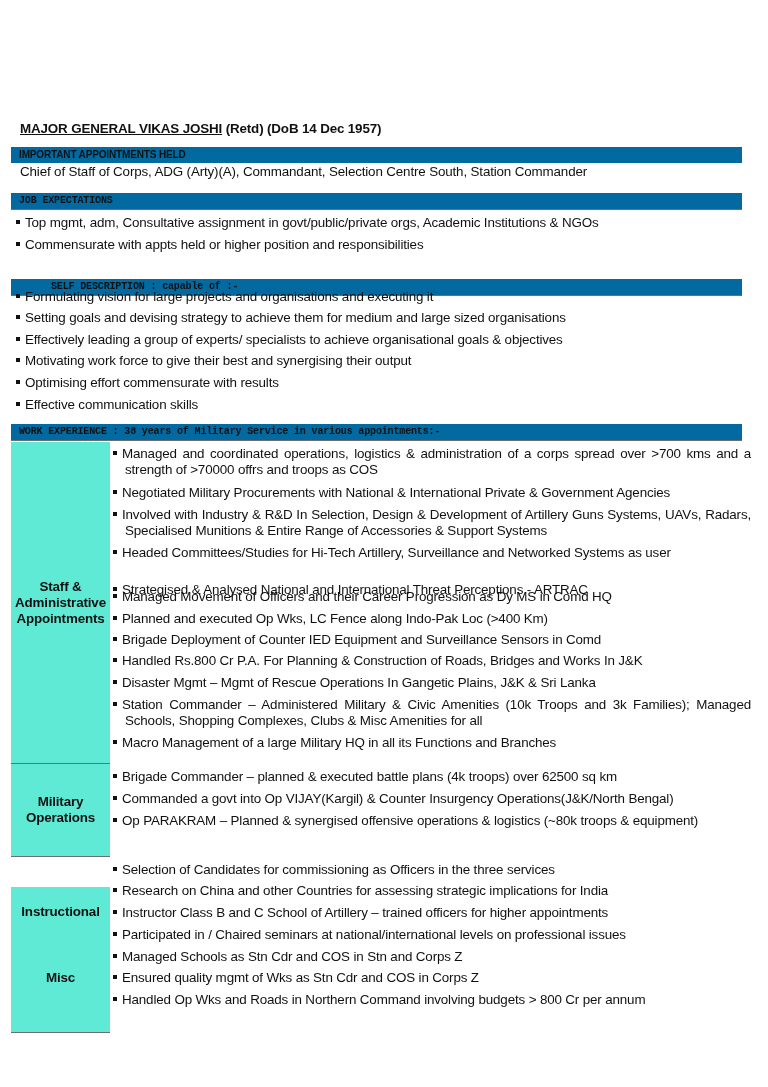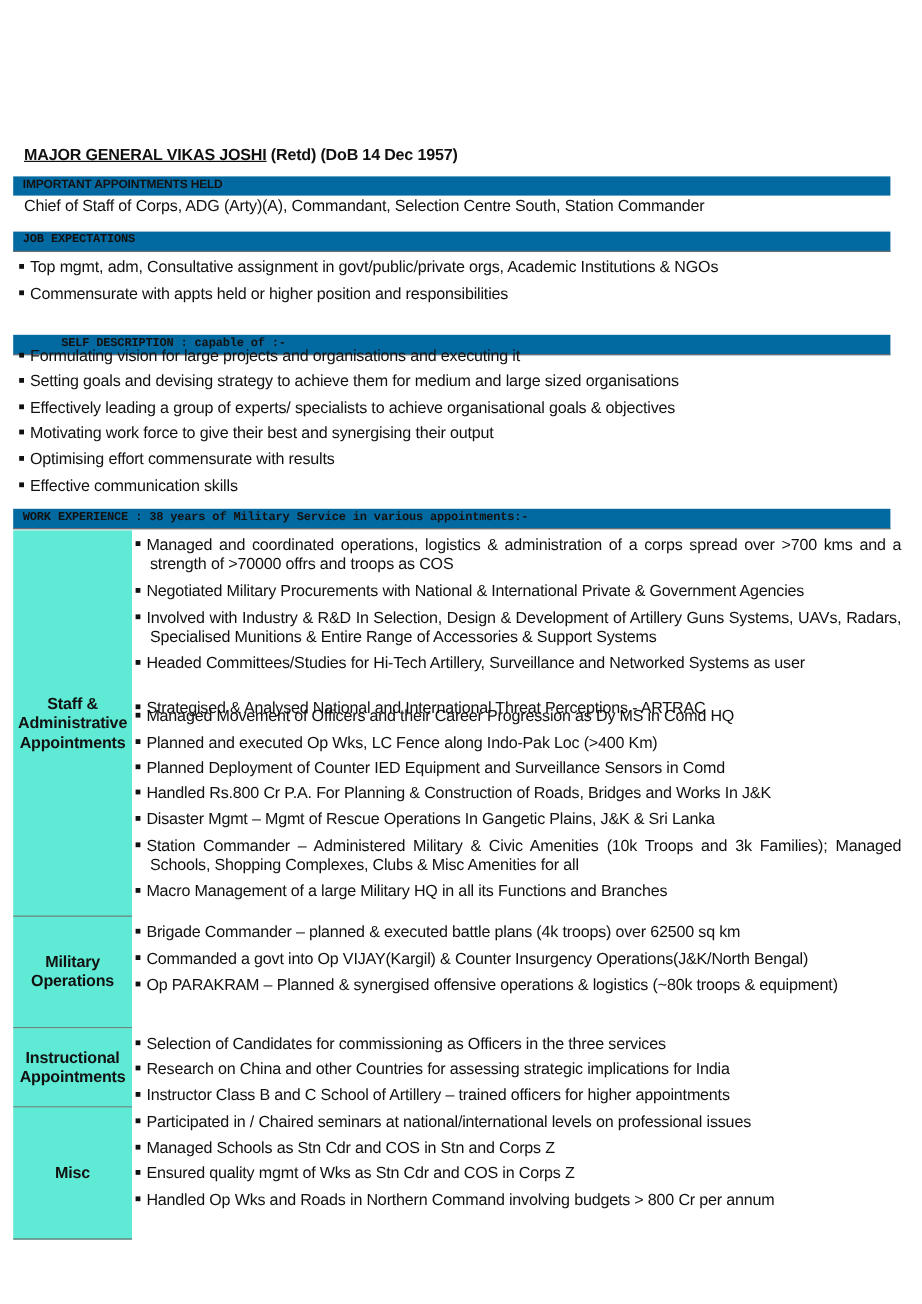--- a/index.html
+++ b/index.html
@@ -74,37 +74,37 @@
       <div>Appointments</div>
     </div>
   </div>
   <div class="tb" style="top:446px;"><span></span><span class="b">Managed and coordinated operations, logistics &amp; administration of a corps</span><span> spread over &gt;700 kms and a strength of &gt;70000 offrs and troops as COS</span></div>
   <div class="tb nj" style="top:485px;"><span>Negotiated </span><span class="b">Military Procurements</span><span> with National &amp; International Private &amp; Government Agencies</span></div>
   <div class="tb" style="top:507px;"><span>Involved with Industry &amp; R&amp;D In </span><span class="b">Selection, Design &amp; Development of Artillery Guns Systems, UAVs, Radars, Specialised Munitions &amp; Entire Range of Accessories &amp; Support Systems</span><span></span></div>
   <div class="tb nj" style="top:545px;"><span></span><span class="b">Headed Committees/Studies</span><span> for Hi-Tech Artillery, Surveillance and Networked Systems as user</span></div>
   <div class="tb nj" style="top:582px;"><span></span><span class="b">Strategised &amp; Analysed National and International Threat Perceptions</span><span> - ARTRAC</span></div>
   <div class="tb nj" style="top:589px;"><span></span><span class="b">Managed Movement of Officers and their Career Progression as Dy MS in Comd HQ</span><span></span></div>
   <div class="tb nj" style="top:611px;"><span></span><span class="b">Planned and executed Op Wks, LC Fence</span><span> along Indo-Pak Loc (&gt;400 Km)</span></div>
-  <div class="tb nj" style="top:632px;"><span>Planned </span><span class="b">Deployment of Counter IED Equipment and Surveillance Sensors</span><span> in Comd</span></div>
+  <div class="tb nj" style="top:632px;"><span>Brigade </span><span class="b">Deployment of Counter IED Equipment and Surveillance Sensors</span><span> in Comd</span></div>
   <div class="tb nj" style="top:653px;"><span>Handled Rs.800 Cr P.A. For </span><span class="b">Planning &amp; Construction of Roads, Bridges and Works</span><span> In J&amp;K</span></div>
   <div class="tb nj" style="top:675px;"><span></span><span class="b">Disaster Mgmt</span><span> – Mgmt of Rescue Operations In Gangetic Plains, J&amp;K &amp; Sri Lanka</span></div>
   <div class="tb" style="top:697px;"><span>Station Commander – </span><span class="b">Administered Military &amp; Civic Amenities</span><span> (10k Troops and 3k Families); Managed Schools, Shopping Complexes, Clubs &amp; Misc Amenities for all</span></div>
   <div class="tb nj" style="top:735px;"><span>Macro Management of a large Military HQ in all its Functions and Branches</span><span class="b"></span><span></span></div>
 
   <div class="lcell" style="top:764px; height:93px;">
     <div>
       <div>Military</div>
       <div>Operations</div>
     </div>
   </div>
   <div class="tb nj" style="top:769px;"><span>Brigade Commander – </span><span class="b">planned &amp; executed battle plans</span><span> (4k troops) over 62500 sq km</span></div>
   <div class="tb nj" style="top:791px;"><span>Commanded a govt into </span><span class="b">Op VIJAY</span><span>(Kargil) &amp; </span><span class="b">Counter Insurgency Operations</span><span>(J&amp;K/North Bengal)</span></div>
   <div class="tb" style="top:813px;"><span>Op PARAKRAM – </span><span class="b">Planned &amp; synergised offensive operations &amp; logistics</span><span> (~80k troops &amp; equipment)</span></div>
 
-  <div class="lcell" style="top:857px; height:66px;justify-content:center;">
+  <div class="lcell" style="top:887px; height:66px;justify-content:center;">
     <div>
       <div>Instructional</div>
       <div>Appointments</div>
     </div>
   </div>
   <div class="tb nj" style="top:862px;"><span></span><span class="b">Selection of Candidates for commissioning as Officers in the three services</span><span></span></div>
   <div class="tb nj" style="top:883px;"><span></span><span class="b">Research on China and other Countries for assessing strategic implications for India</span><span></span></div>
   <div class="tb nj" style="top:905px;"><span>Instructor Class B and C School of Artillery – </span><span class="b">trained officers</span><span> for higher appointments</span></div>
 
   <div class="lcell" style="top:923px; height:110px;">

